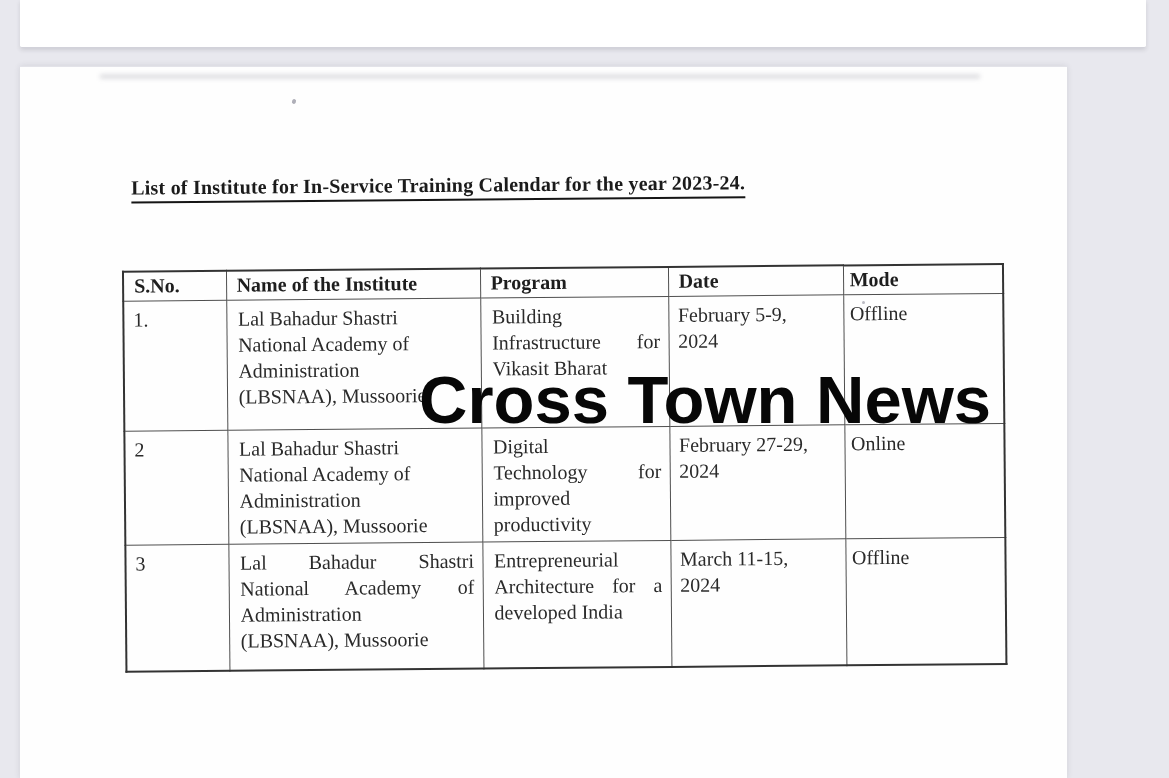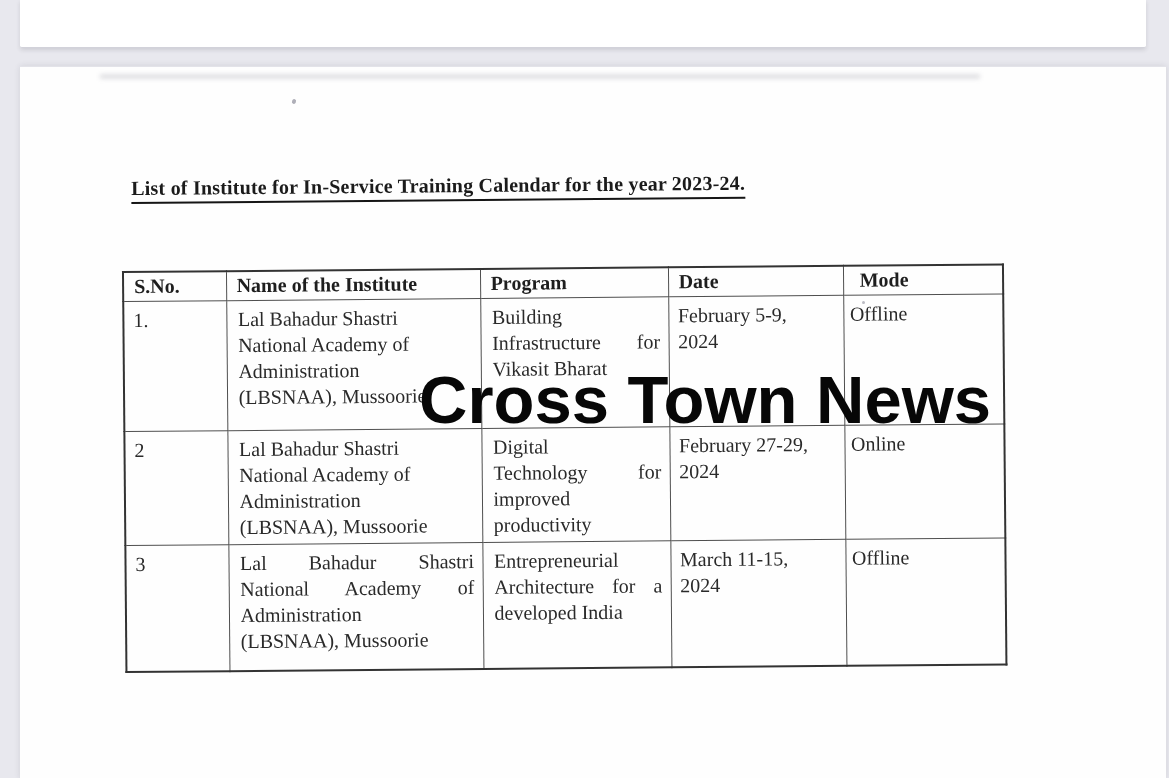--- a/index.html
+++ b/index.html
@@ -12,21 +12,21 @@
     background:var(--background);
     font-family:"Liberation Serif", serif;
   }
   .prev-page {
     position:absolute; left:20px; top:0; width:1126px; height:47px;
     background:#ffffff; border-bottom:1px solid #d2d2da;
     border-radius:0 0 2px 2px;
     box-shadow:0 2px 4px rgba(40,40,60,.14);
   }
   .page {
-    position:absolute; left:20px; top:66px; width:1146px; height:712px;
+    position:absolute; left:20px; top:66px; width:1047px; height:712px;
     background:var(--page);
     border-top:1px solid #e3e3e9;
     box-shadow:0 0 6px rgba(40,40,60,.12);
   }
   .skew { position:absolute; inset:0; transform:rotate(-0.5deg); transform-origin:50% 45%; }
   .doc-title {
     position:absolute; left:113px; top:106px; margin:0;
     font-size:20px; font-weight:700; color:#1b1b1b; letter-spacing:.2px;
     border-bottom:2.5px solid #151515; padding-bottom:2px;
     font-family:"Liberation Serif", serif; white-space:nowrap;
@@ -36,21 +36,21 @@
     border-collapse:collapse; table-layout:fixed;
     color:var(--text); font-size:20px;
   }
   table.cal { border:2px solid #333; }
   .cal th, .cal td { border:1px solid var(--border); }
   .cal th {
     text-align:left; font-weight:700; color:#1e1e1e;
     padding:2px 6px 3px 10px; height:20px; line-height:23px; font-size:20px;
     vertical-align:top; white-space:nowrap; overflow:hidden;
   }
-  .cal th.c5 { padding-left:16px;margin-left:33px; }
+  .cal th.c5 { padding-left:6px;margin-left:33px; }
   .cal td {
     vertical-align:top; line-height:26px;
     padding:5px 8px 4px 11px;
   }
   .cal td.sno { padding-left:9px; }
   .cal td.date { padding-left:9px; }
   .cal td.mode { padding-left:6px; }
   tr.r1 td { height:120px; }
   tr.r2 td { height:94px; }
   tr.r3 td { height:116px; }

